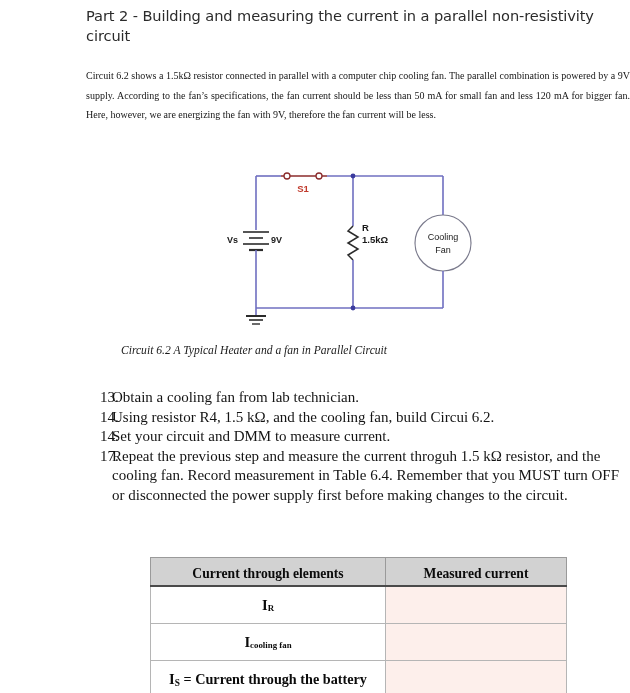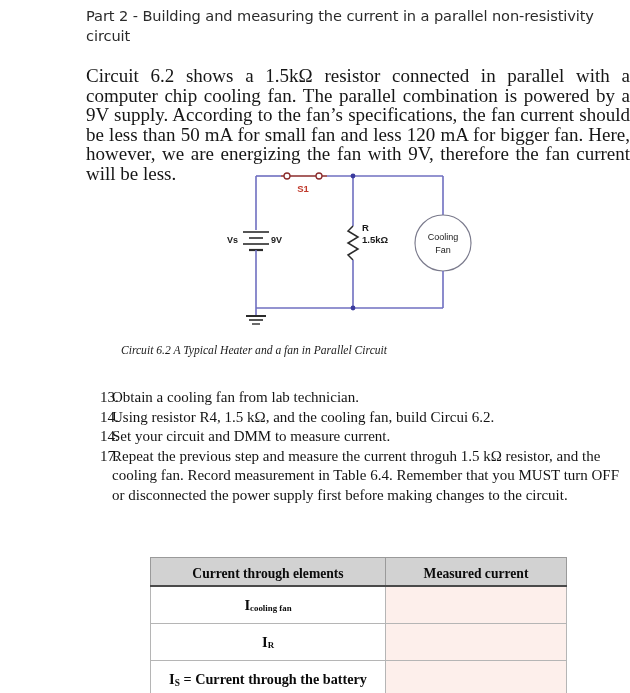--- a/index.html
+++ b/index.html
@@ -38,21 +38,21 @@
     letter-spacing: -0.1px;
   }
 
   
   .intro {
     position: absolute;
     left: 86px;
     top: 66px;
     width: 544px;
     font-family: "Liberation Serif", serif;
-    font-size: 19px;
+    font-size: 10px;
     line-height: 19.5px;
     text-align: justify;
     color: #161616;
   }
 
   
   .figure {
     position: absolute;
     left: 0;
     top: 160px;
@@ -250,25 +250,25 @@
           <col class="c2">
         </colgroup>
       <thead>
         <tr>
           <th>Current through elements</th>
           <th>Measured current</th>
         </tr>
       </thead>
       <tbody>
         <tr>
+          <td class="label"><span class="big">I</span><sub>R</sub><span></span></td>
+          <td class="value"></td>
+        </tr>
+        <tr>
           <td class="label"><span class="big">I</span><sub>cooling fan</sub><span></span></td>
-          <td class="value"></td>
-        </tr>
-        <tr>
-          <td class="label"><span class="big">I</span><sub>R</sub><span></span></td>
           <td class="value"></td>
         </tr>
         <tr class="row3">
           <td class="label"><span class="big">I</span><sub>S</sub><span> = Current through the battery</span></td>
           <td class="value"></td>
         </tr>
       </tbody>
     </table>
   </div>
 

